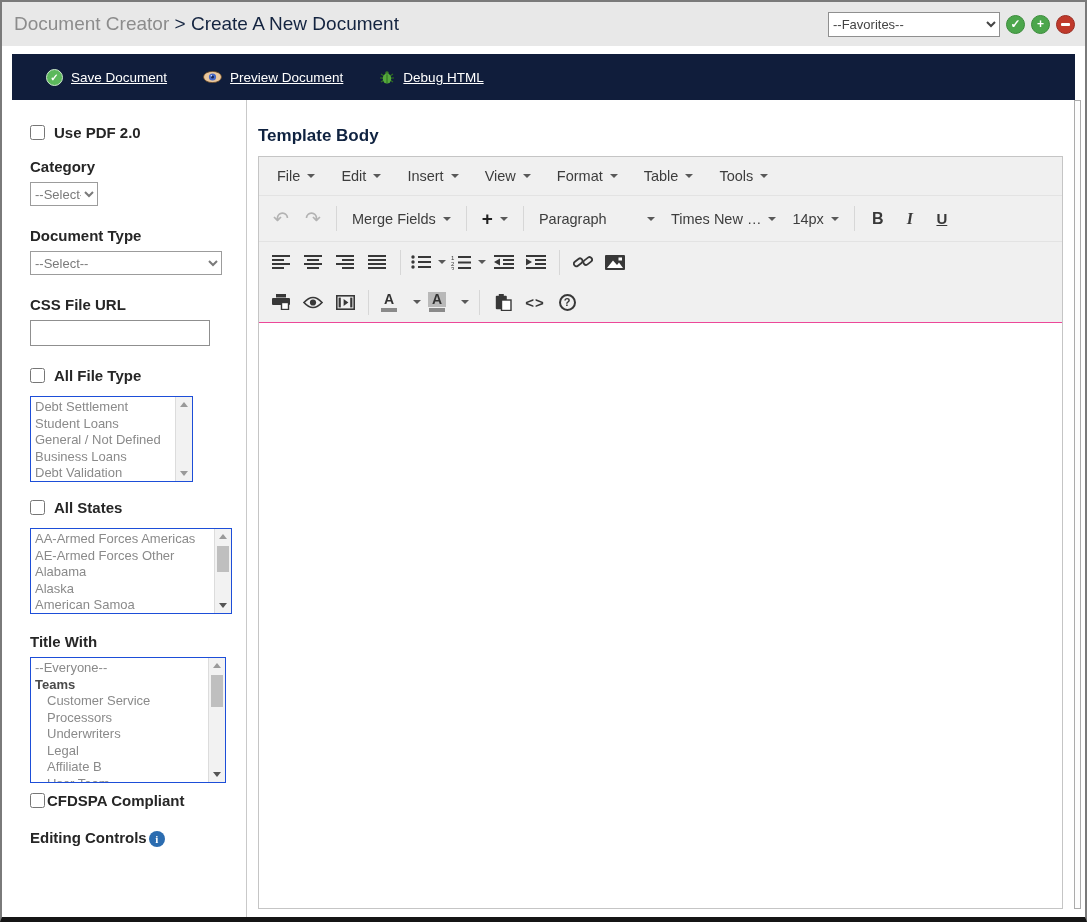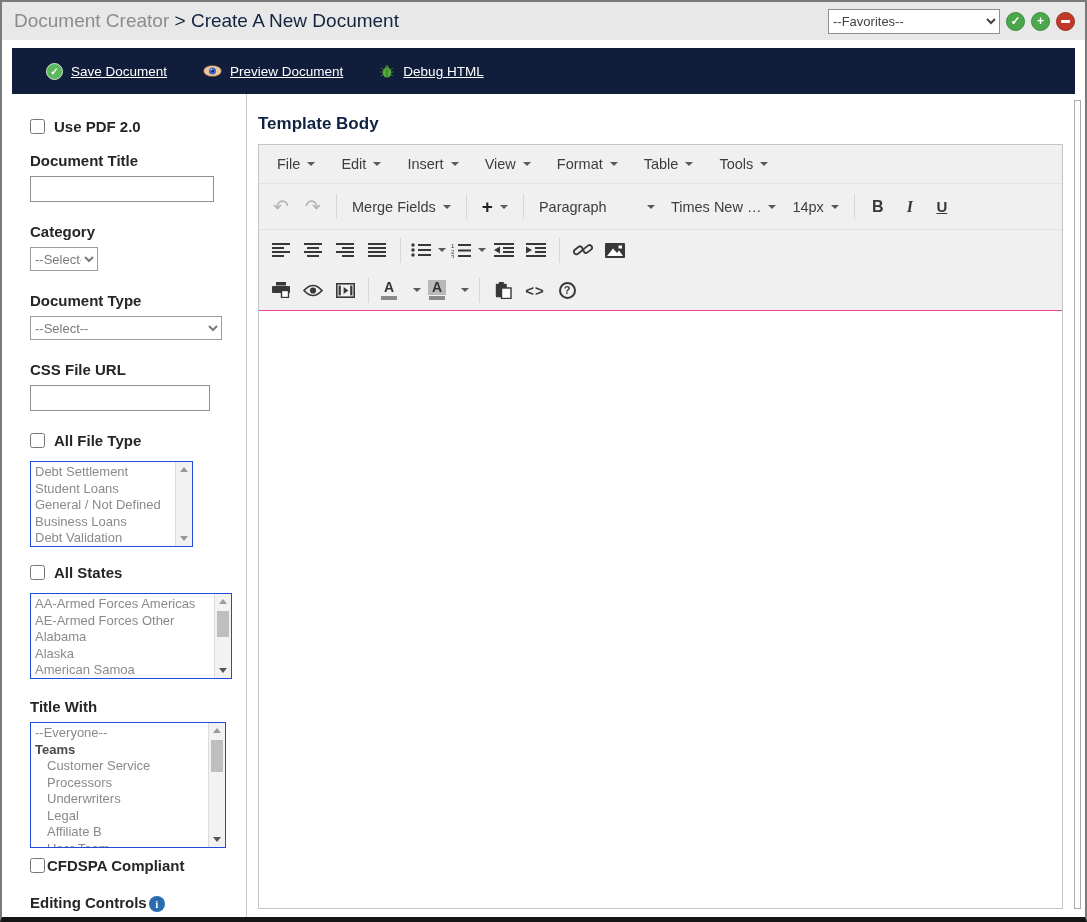--- a/index.html
+++ b/index.html
@@ -2,21 +2,21 @@
 <html><head>
 <meta charset="utf-8">
 <style>
   * { margin:0; padding:0; box-sizing:border-box; }
   html,body { width:1087px; height:922px; }
   body { font-family:"Liberation Sans", sans-serif; background:#fff; }
   .page { position:relative; width:1087px; height:922px; border:2px solid #7a7a7a;
           border-bottom:5px solid #151515; display:flex; flex-direction:column; background:#fff; overflow:hidden; }
 
   
-  .top-header { height:38px; background:#e8e8e8; display:flex; align-items:center;
+  .top-header { height:44px; background:#e8e8e8; display:flex; align-items:center;
                 justify-content:space-between; padding:0 10px 0 12px; flex:0 0 auto; }
   .breadcrumb { font-size:19px; }
   .bc-parent { color:#8c8c8c; }
   .bc-sep, .bc-current { color:#142440; }
   .header-right { display:flex; align-items:center; gap:6px; }
   .fav-select { width:172px; height:25px; font-size:13px; color:#444; border:1px solid #8f8f8f; background:#fff;
                 font-family:"Liberation Sans", sans-serif; }
   .circle-btn { width:19px; height:19px; border-radius:50%; display:flex; align-items:center; justify-content:center;
                 color:#fff; font-size:12px; font-weight:bold; line-height:1; cursor:pointer; }
   .circle-green { background:#4ca64c; border:1px solid #3c8c3c; }
@@ -63,21 +63,21 @@
   .sb-up { top:0; } .sb-down { bottom:0; }
   .tri-up { width:0; height:0; border-left:4px solid transparent; border-right:4px solid transparent; border-bottom:5px solid #9a9a9a; }
   .tri-down { width:0; height:0; border-left:4px solid transparent; border-right:4px solid transparent; border-top:5px solid #555; }
   .tri-dim { border-top-color:#9a9a9a; }
   .sb-thumb { position:absolute; left:2px; width:12px; background:#bfbfbf; }
   .info-icon { display:inline-flex; width:16px; height:16px; border-radius:50%; background:#2b6cb0; color:#fff;
                align-items:center; justify-content:center; font-size:11px; font-weight:bold;
                font-family:"Liberation Serif", serif; vertical-align:middle; margin-left:2px; cursor:pointer; }
 
   
-  .editor-sec { flex:1; display:flex; flex-direction:column; padding:20px 22px 8px 3px; overflow:hidden; }
+  .editor-sec { flex:1; display:flex; flex-direction:column; padding:26px 22px 8px 3px; overflow:hidden; }
   .editor-title { font-size:17px; font-weight:bold; color:#0f2240; margin-bottom:10px; }
   .editor-box { flex:1; border:1px solid #c5c5c5; display:flex; flex-direction:column; overflow:hidden; }
   .mce-head { background:#f0f0f0; border-bottom:1px solid #ec4899; }
   .menubar { display:flex; align-items:center; height:39px; padding-left:5px; border-bottom:1px solid #e3e3e3; }
   .menu-item { display:flex; align-items:center; padding:0 13px; height:100%; font-size:14.5px; color:#3d3d3d; cursor:pointer; }
   .caret { display:inline-block; width:0; height:0; border-left:4px solid transparent; border-right:4px solid transparent;
            border-top:4px solid #595959; margin-left:7px; }
   .tb-row { display:flex; align-items:center; padding:5px 6px; }
   .tb-row.r1 { height:46px; border-bottom:1px solid #e3e3e3; }
   .tb-row.r2, .tb-row.r3 { height:40px; }
@@ -170,24 +170,20 @@
 
   <div class="main">
 
     <div class="sidebar">
 
       <label class="chk-row gap-md">
         <input type="checkbox" style="">
         <span>Use PDF 2.0</span>
       </label>
 
-      <div class="gap-lg">
-        <div class="fld-label">Document Title</div>
-        <input type="text" class="txt-input" value="" style="">
-      </div>
 
       <div class="gap-lg">
         <div class="fld-label">Category</div>
         <select class="sel sel-category">
           <option>--Select--</option>
         </select>
       </div>
 
       <div class="gap-lg">
         <div class="fld-label">Document Type</div>

